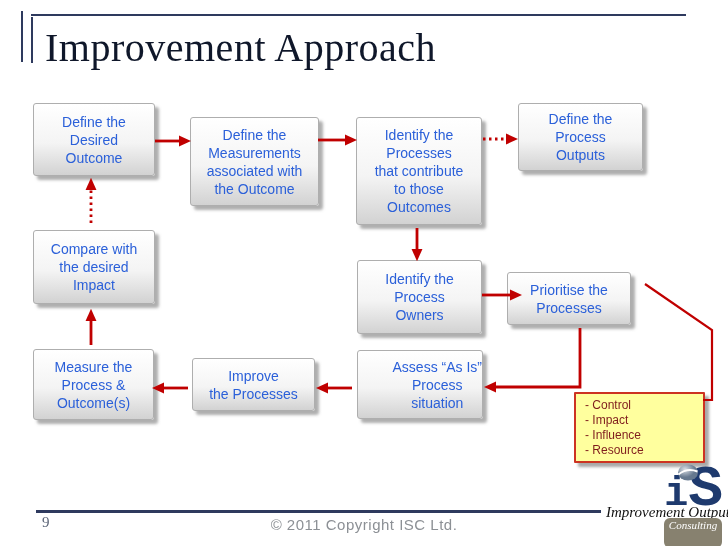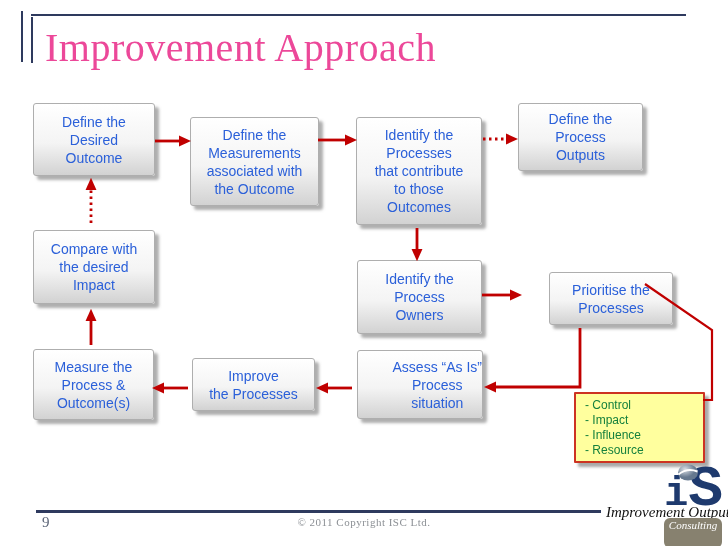--- a/index.html
+++ b/index.html
@@ -7,21 +7,21 @@
     position:relative;width:728px;height:546px;background:#ffffff;overflow:hidden;
     font-family:"Liberation Sans",sans-serif;
   }
   
   .rule{position:absolute;background:#2e3a5e;}
   #rule-top{left:31px;top:14px;width:655px;height:2px;}
   #rule-left-outer{left:21px;top:11px;width:2px;height:51px;}
   #rule-title-accent{left:31px;top:17px;width:2px;height:46px;}
   #slide-title{
     position:absolute;left:45px;top:24px;width:600px;
-    font-family:"Liberation Serif",serif;font-size:40px;color:#ec4899;
+    font-family:"Liberation Serif",serif;font-size:40px;color:#0f172a;
     letter-spacing:0.5px;
   }
   
   .node{
     position:absolute;display:flex;align-items:center;justify-content:center;
     background:linear-gradient(to bottom,#ffffff 0%,#f4f4f4 55%,#d2d2d2 100%);
     border:1px solid #aeaeae;border-radius:3px;
     box-shadow:4px 4px 3px rgba(110,110,110,0.55);
     text-align:center;
   }
@@ -29,32 +29,32 @@
     white-space:pre-line;color:#2b60d9;font-size:14px;line-height:18px;
   }
   
   #note{
     position:absolute;left:574px;top:392px;width:127px;height:67px;
     background:#ffff9e;border:2px solid #cc3322;border-radius:1px;
     box-shadow:4px 4px 3px rgba(110,110,110,0.6);
     display:flex;align-items:center;
   }
   #note span{
-    white-space:pre-line;color:#15803d;font-size:12px;line-height:15px;padding-left:9px;text-align:left;
+    white-space:pre-line;color:#7f1d1d;font-size:12px;line-height:15px;padding-left:9px;text-align:left;
   }
   #arrows{position:absolute;left:0;top:0;pointer-events:none;}
   
   #rule-bottom{left:36px;top:510px;width:565px;height:3px;}
   #page-number{
     position:absolute;left:42px;top:514px;font-family:"Liberation Serif",serif;
     font-size:15px;color:#5c6578;
   }
   #copyright{
     position:absolute;left:0;top:516px;width:728px;text-align:center;
-    font-family:Liberation Serif, serif;font-size:11px;color:#8c9095;letter-spacing:0.5px;
+    font-family:Liberation Sans, sans-serif;font-size:15px;color:#8c9095;letter-spacing:0.5px;
   }
   
   #logo{position:absolute;left:600px;top:460px;width:125px;height:80px;}
   #logo-mark{
     position:absolute;right:2px;top:2px;width:78px;text-align:right;
     font-family:Liberation Mono, monospace;font-weight:bold;color:#1e3a6e;line-height:56px;
   }
   #logo-mark .i{font-size:40px;}
   #logo-mark .s{font-size:58px;}
   #logo-globe{position:absolute;right:26px;top:4px;}
@@ -105,21 +105,21 @@
   <div class="node" style="left:33px;top:230px;width:120px;height:72px;">
     <span>Compare with
 the desired
 Impact</span>
   </div>
   <div class="node" style="left:357px;top:260px;width:123px;height:72px;">
     <span>Identify the
 Process
 Owners</span>
   </div>
-  <div class="node" style="left:549px;top:272px;width:122px;height:51px;">
+  <div class="node" style="left:507px;top:272px;width:122px;height:51px;">
     <span>Prioritise the
 Processes</span>
   </div>
   <div class="node" style="left:192px;top:358px;width:121px;height:51px;">
     <span>Improve
 the Processes</span>
   </div>
   <div class="node" style="left:33px;top:349px;width:119px;height:69px;">
     <span>Measure the
 Process &amp;

